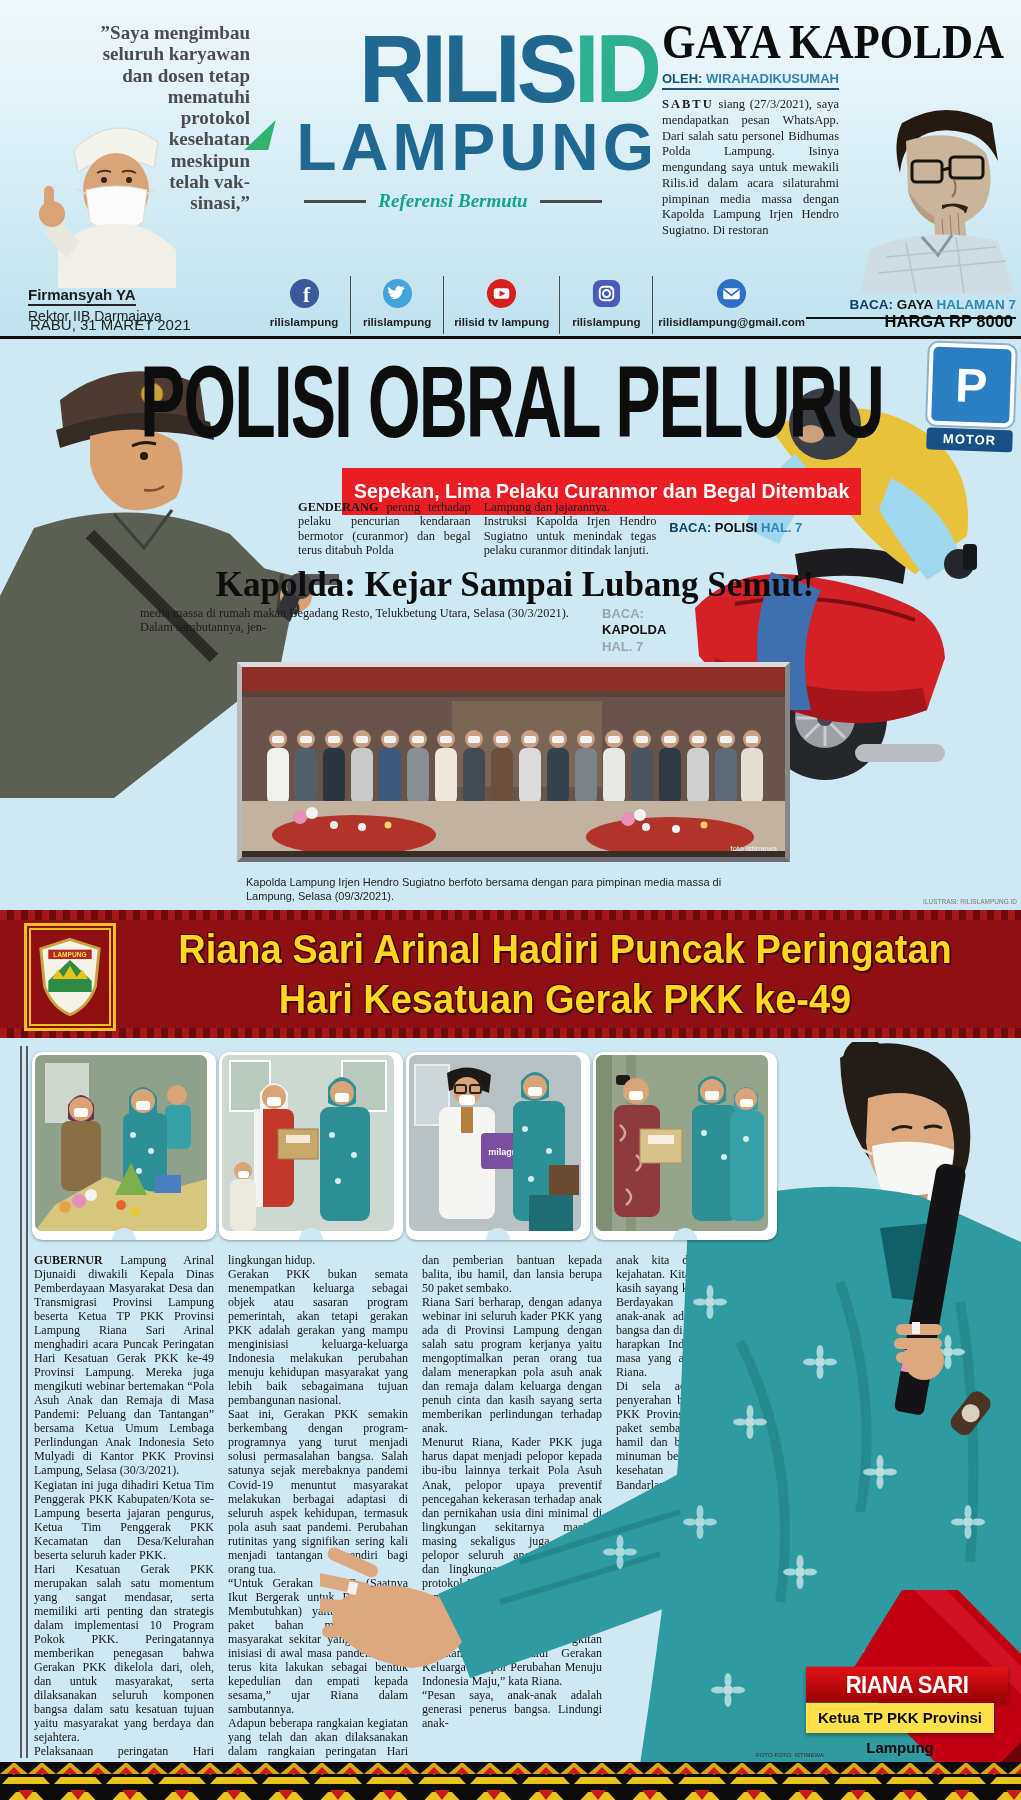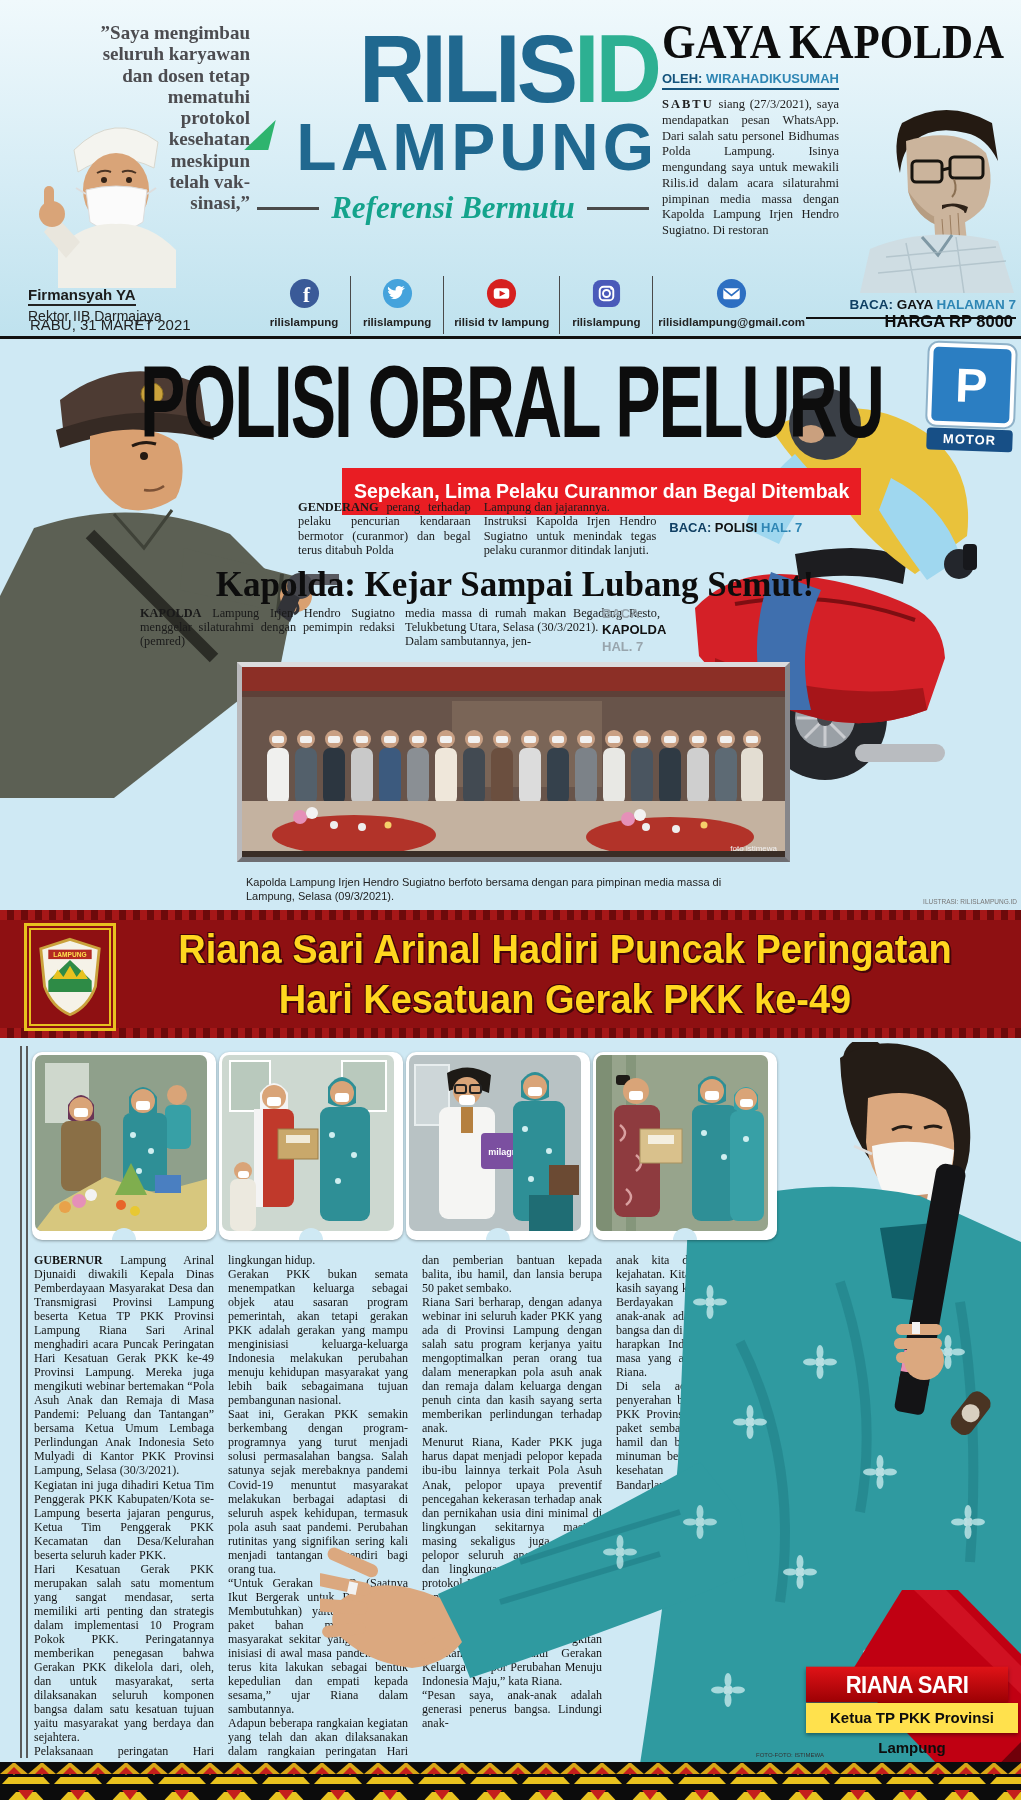--- a/index.html
+++ b/index.html
@@ -20,21 +20,21 @@
   .logo{position:absolute;left:248px;top:22px;width:410px;text-align:right;}
   .logo-l1{font-family:"Liberation Sans",sans-serif;font-weight:bold;font-size:92px;line-height:.98;
         letter-spacing:-4px;color:var(--logo_blue,#20688f);transform:scaleY(1.04);transform-origin:top;}
   .logo-l1 .teal{color:var(--logo_teal,#2db092);}
   .logo-accent{position:absolute;left:0;top:98px;width:0;height:0;border-left:24px solid transparent;
         border-bottom:30px solid #2eb46e;transform:skewX(-14deg);}
   .logo-l2{font-family:"Liberation Sans",sans-serif;font-weight:bold;font-size:66px;line-height:1;
         letter-spacing:4px;color:var(--logo_blue,#20688f);margin-top:2px;}
   .tagline-row{display:flex;align-items:center;justify-content:center;gap:12px;margin-top:10px;}
   .tl-dash{width:62px;height:3px;background:#4a4a4a;}
-  .tl-text{font-family:"Liberation Serif",serif;font-style:italic;font-weight:bold;font-size:31px;
+  .tl-text{font-family:"Liberation Serif",serif;font-style:italic;font-weight:bold;font-size:19px;
         color:var(--tagline_teal,#14a38c);}
   .opinion{position:absolute;left:662px;top:18px;width:354px;}
   .op-title{font-family:"Liberation Serif",serif;font-weight:bold;font-size:43px;line-height:1;
         letter-spacing:0;color:#0d0d0d;transform:scaleY(1.12);transform-origin:top;white-space:nowrap;}
   .op-byline{margin-top:10px;font-family:"Liberation Sans",sans-serif;font-weight:bold;font-size:13px;
         width:max-content;border-bottom:2.5px solid #14537c;padding-bottom:2px;}
   .by-label{color:#14537c;} .by-name{color:#2e86b4;}
   .op-body{margin-top:7px;font-size:12.5px;line-height:1.26;text-align:justify;color:#222;}
   .op-body b{letter-spacing:2px;}
   .op-portrait{float:right;width:170px;height:196px;margin:0 0 2px 7px;}
@@ -108,21 +108,21 @@
         padding:3px;overflow:hidden;box-shadow:0 1px 3px rgba(0,0,0,.35);}
   .pframe svg{border-radius:7px;display:block;}
   .notch{position:absolute;left:50%;bottom:-12px;width:24px;height:24px;margin-left:-12px;border-radius:50%;
         background:var(--page_bg,#cfe9f4);}
   .pf1{left:32px;} .pf2{left:219px;} .pf3{left:406px;} .pf4{left:593px;}
   .ribbon{position:absolute;left:850px;top:1590px;width:171px;height:210px;}
   .badge-name{position:absolute;left:806px;top:1668px;width:202px;height:33px;text-align:center;
         background:linear-gradient(180deg,#e01317,var(--badge_red,#9c0004));color:#fff;
         font-family:"Liberation Sans",sans-serif;font-weight:bold;font-size:22px;line-height:33px;
         letter-spacing:-.5px;transform:scaleY(1.08);box-shadow:0 2px 4px rgba(0,0,0,.4);}
-  .badge-title{position:absolute;left:806px;top:1703px;width:212px;height:30px;text-align:center;
+  .badge-title{position:absolute;left:806px;top:1703px;width:188px;height:30px;text-align:center;
         background:var(--badge_yellow,#ffe14d);color:#0d0d0d;font-family:"Liberation Sans",sans-serif;
         font-weight:bold;font-size:15px;line-height:30px;box-shadow:0 2px 4px rgba(0,0,0,.4);}
   .photos-credit{position:absolute;left:756px;top:1752px;font-family:"Liberation Sans",sans-serif;
         font-size:6px;color:#333;}
   .bottom-strip{position:absolute;left:0;top:1762px;width:1021px;height:38px;}
 </style>
 </head>
 <body>
 
 <div class="page">
@@ -315,21 +315,20 @@
         <span class="m-baca">BACA:</span>
         <span class="m-name">POLISI</span>
         <span class="m-page">HAL. 7</span>
       </div>
     </div>
   </div>
 
   <div class="subhead">Kapolda: Kejar Sampai Lubang Semut!</div>
 
   <div class="sub-cols">
-    <div class="scol"><b>KAPOLDA</b><span> Lampung Irjen Hendro Sugiatno menggelar silaturahmi dengan pemimpin redaksi (pemred)</span></div>
     <div class="scol"><span>media massa di rumah makan Begadang Resto, Telukbetung Utara, Selasa (30/3/2021).
 Dalam sambutannya, jen-</span></div>
   </div>
   <div class="baca-kapolda">
     <div class="k-muted">BACA:</div>
     <div class="k-dark">KAPOLDA</div>
     <div class="k-muted">HAL. 7</div>
   </div>
 
   <div class="gphoto">

